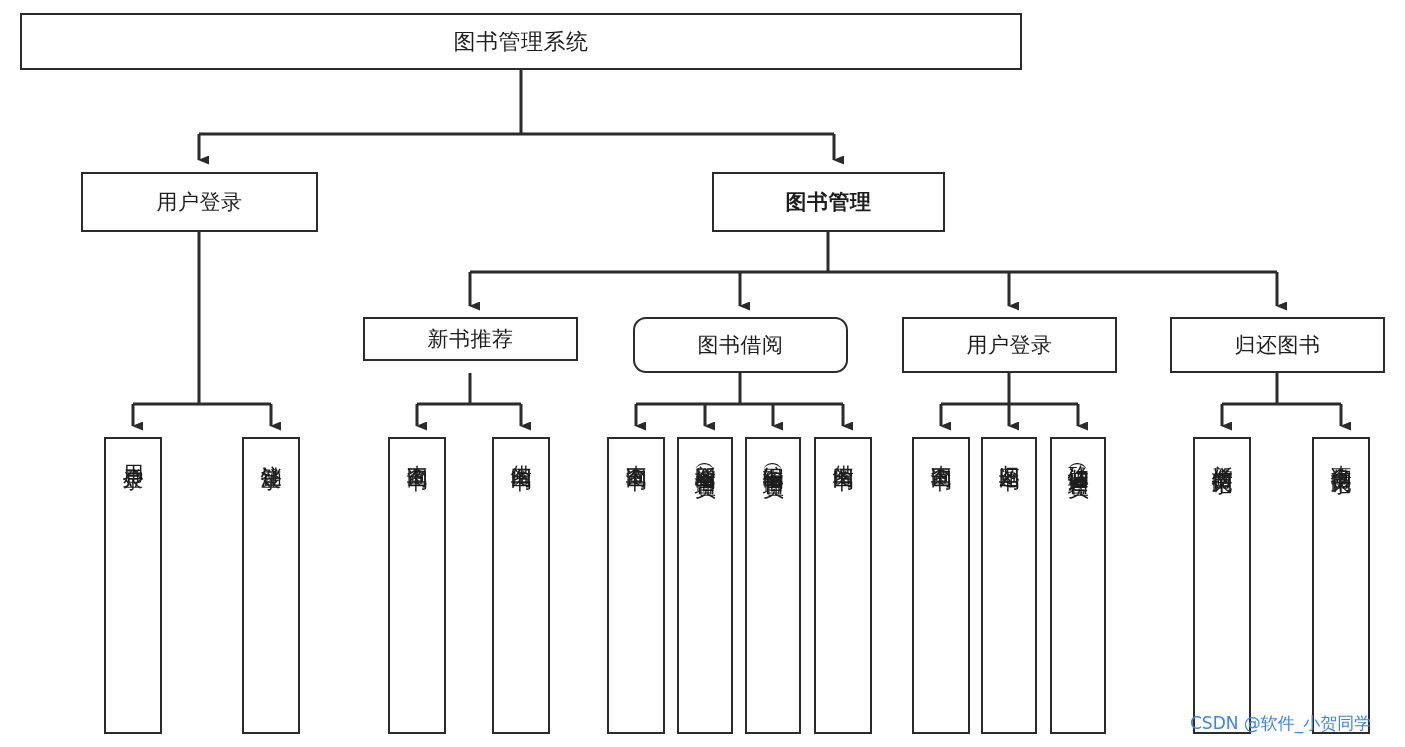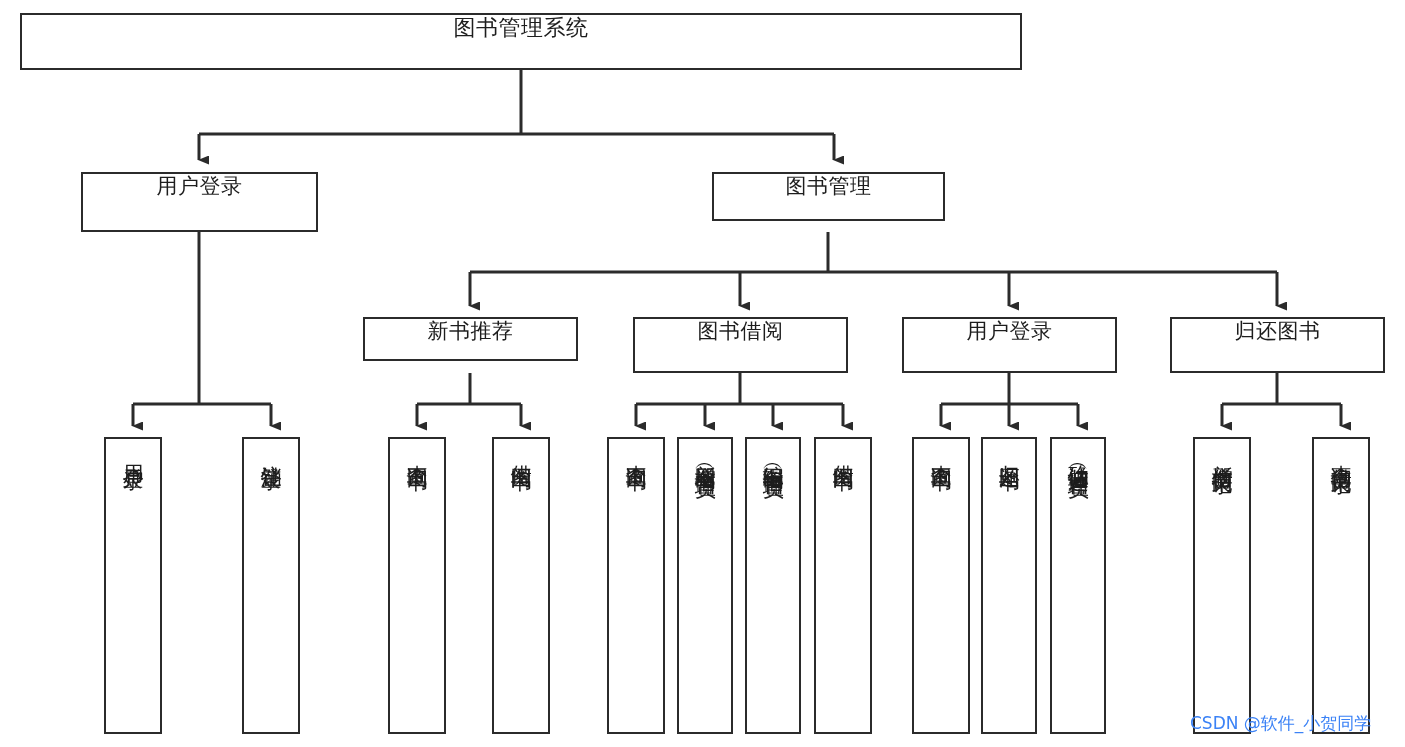--- a/index.html
+++ b/index.html
@@ -24,20 +24,21 @@
     top: 0;
     width: 1405px;
     height: 747px;
   }
   .node {
     position: absolute;
     box-sizing: border-box;
     background: #ffffff;
     border: 2px solid #2b2b2b;
     display: flex;
+    align-items: center;
     justify-content: center;
     z-index: 2;
   }
   .node-label {
     color: #1d1d1d;
     line-height: 1.16;
     text-align: center;
     letter-spacing: 0.5px;
     white-space: nowrap;
   }
@@ -123,28 +124,28 @@
     </g>
   </svg>
 
   <div class="node horizontal root" style="left:20px; top:13px; width:1002px; height:57px;">
     <span class="node-label">图书管理系统</span>
   </div>
 
   <div class="node horizontal" style="left:81px; top:172px; width:237px; height:60px;">
     <span class="node-label">用户登录</span>
   </div>
-  <div class="node horizontal" style="left:712px; top:172px; width:233px; height:49px;">
+  <div class="node horizontal" style="left:712px; top:172px; width:233px; height:60px;font-weight:bold;">
     <span class="node-label">图书管理</span>
   </div>
 
   <div class="node horizontal" style="left:363px; top:317px; width:215px; height:44px;">
     <span class="node-label">新书推荐</span>
   </div>
-  <div class="node horizontal" style="left:633px; top:317px; width:215px; height:56px;">
+  <div class="node horizontal" style="left:633px; top:317px; width:215px; height:56px;border-radius:13px;">
     <span class="node-label">图书借阅</span>
   </div>
   <div class="node horizontal" style="left:902px; top:317px; width:215px; height:56px;">
     <span class="node-label">用户登录</span>
   </div>
   <div class="node horizontal" style="left:1170px; top:317px; width:215px; height:56px;">
     <span class="node-label">归还图书</span>
   </div>
 
   <div class="node vertical" style="left:104px; top:437px; width:58px; height:297px;">

